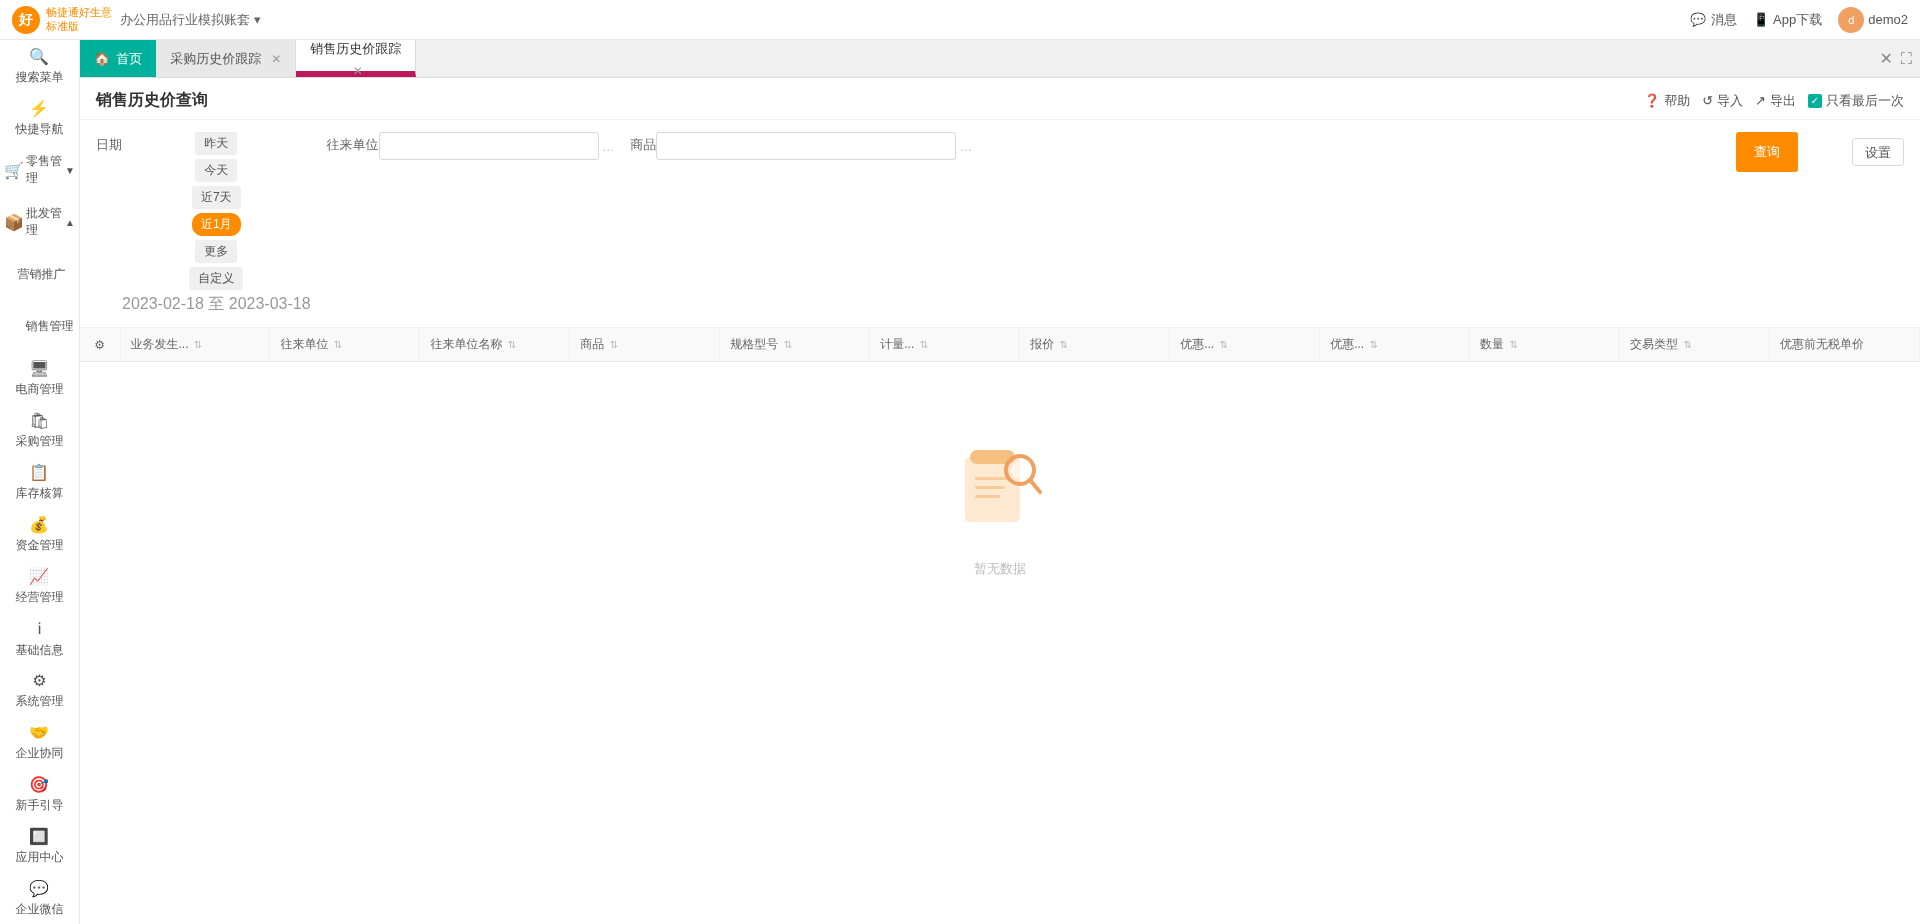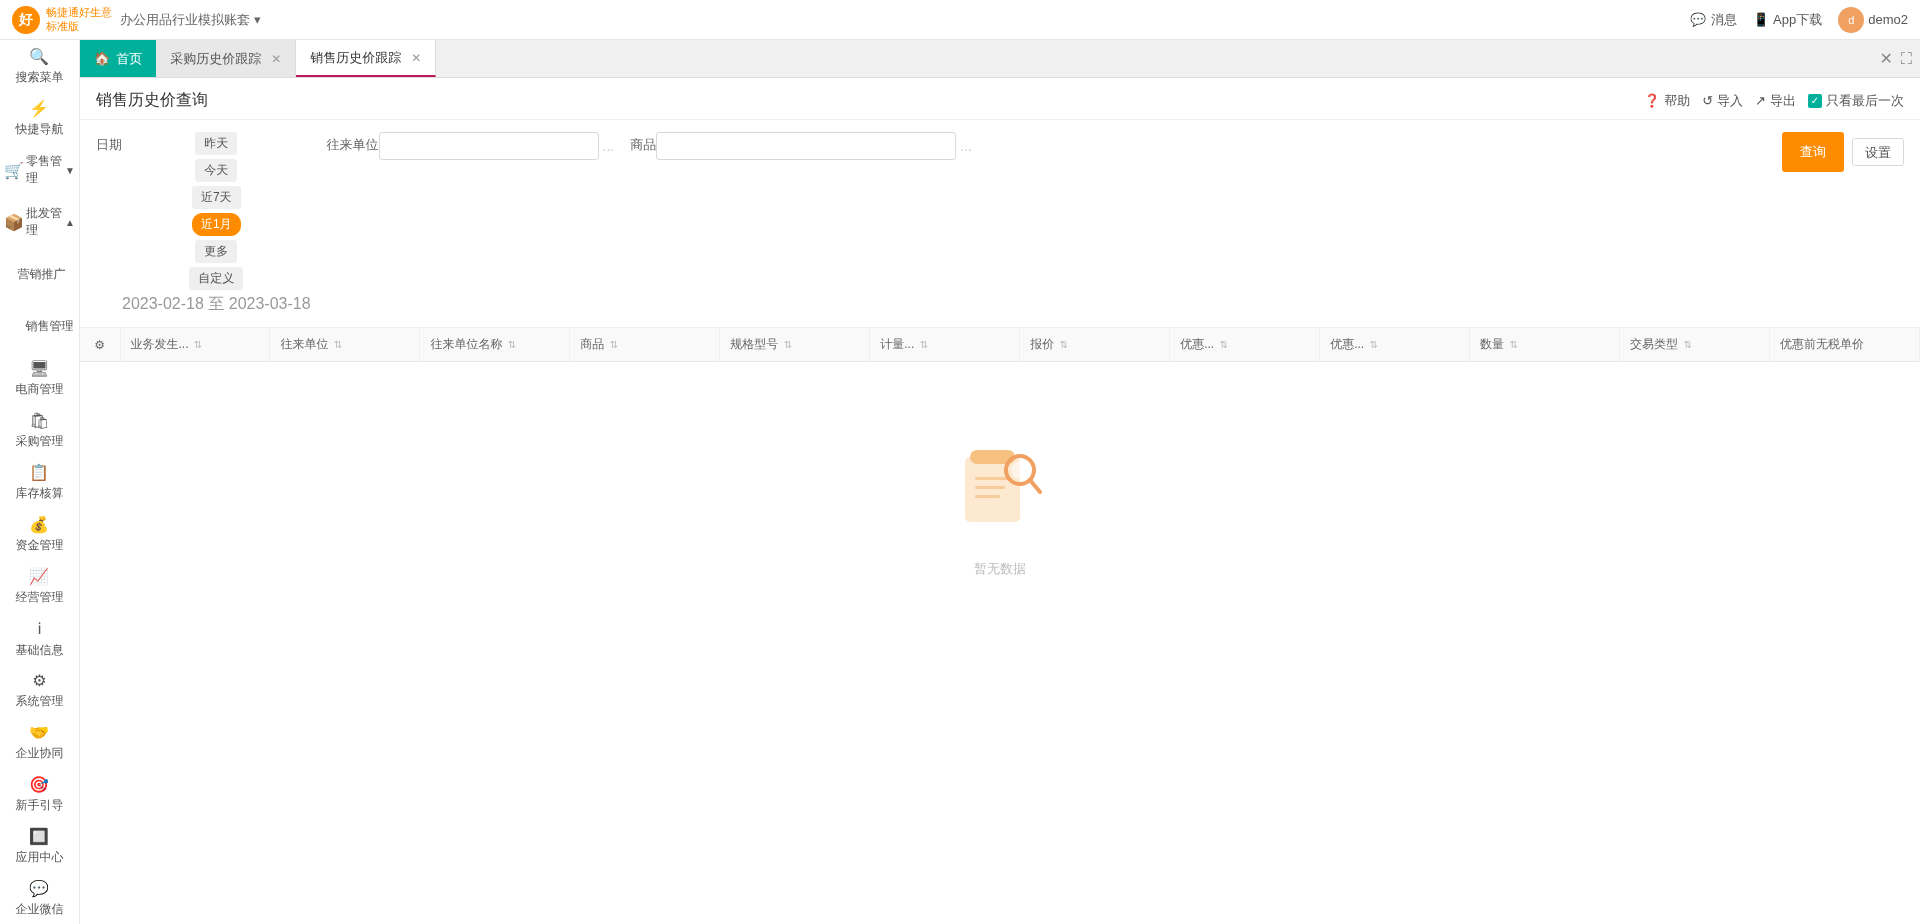--- a/index.html
+++ b/index.html
@@ -32,21 +32,21 @@
       display: flex;
       align-items: stretch;
       position: fixed; top: 40px; left: 80px; right: 0; z-index: 99;
       border-bottom: 1px solid #ddd;
     }
     .tab {
       display: flex; align-items: center; padding: 0 14px; gap: 6px;
       font-size: 13px; cursor: pointer; border-right: 1px solid #ddd;
       color: #555; background: #e8e8e8; white-space: nowrap;
     }
-    .tab.active { background: #fff; color: #333; border-bottom: 2px solid #be185d; }
+    .tab.active { background: #fff; color: #333; border-bottom: 6px solid #be185d; flex-direction: column; }
     .tab-home { background: #00b09b; color: #fff; border: none; }
     .tab-close { font-size: 12px; color: #999; cursor: pointer; margin-left: 4px; }
     .tabsbar-actions { margin-left: auto; display: flex; align-items: center; padding: 0 8px; gap: 8px; }
 
     
     .sidebar {
       position: fixed; top: 40px; left: 0; bottom: 0; width: 80px;
       background: #fff; border-right: 1px solid #e8e8e8;
       display: flex; flex-direction: column; z-index: 98;
       overflow-y: auto;
@@ -65,21 +65,21 @@
       position: fixed; top: 78px; left: 80px; right: 0; bottom: 0;
       overflow-y: auto; background: #fff;
     }
     .page-area { padding: 0; }
 
     
     .page-header {
       display: flex; align-items: center; justify-content: space-between;
       padding: 12px 16px 8px; border-bottom: 1px solid #f0f0f0;
     }
-    .page-title { font-size: 16px; font-weight: normal; color: #333; }
+    .page-title { font-size: 16px; font-weight: bold; color: #333; }
     .page-actions { display: flex; align-items: center; gap: 12px; font-size: 13px; color: #555; }
     .page-action-item { display: flex; align-items: center; gap: 4px; cursor: pointer; }
 
     
     .filter-area {
       padding: 12px 16px; border-bottom: 1px solid #f0f0f0;
       display: flex; align-items: flex-start; gap: 20px; flex-wrap: wrap;
     }
     .filter-row { display: flex; align-items: flex-start; gap: 16px; flex-wrap: wrap; width: 100%; }
     .filter-group { display: flex; align-items: flex-start; }
@@ -100,21 +100,21 @@
     .filter-dots { color: #ccc; cursor: pointer; font-size: 14px; }
 
     
     .action-area { display: flex; align-items: center; gap: 8px; margin-left: auto; }
     .btn-query {
       background: #ff8c00; color: #fff; border: none; padding: 5px 18px;
       border-radius: 3px; cursor: pointer; font-size: 13px; height: 40px;
     }
     .btn-setting {
       background: #fff; color: #555; border: 1px solid #d9d9d9; padding: 5px 12px;
-      border-radius: 3px; cursor: pointer; font-size: 13px; height: 28px;
+      border-radius: 3px; cursor: pointer; font-size: 13px; height: 28px; margin-left: 46px;
     }
 
     
     .checkbox-label { display: flex; align-items: center; gap: 4px; font-size: 13px; color: #555; cursor: pointer; }
     .checkbox-teal { width: 14px; height: 14px; background: #00b09b; border-radius: 2px; display: flex; align-items: center; justify-content: center; color: #fff; font-size: 10px; }
 
     
     .table-container { padding: 0; overflow-x: auto; }
     .data-table { width: 100%; border-collapse: collapse; table-layout: fixed; }
     .data-table thead tr { background: #f9f9f9; border-bottom: 1px solid #e8e8e8; }

